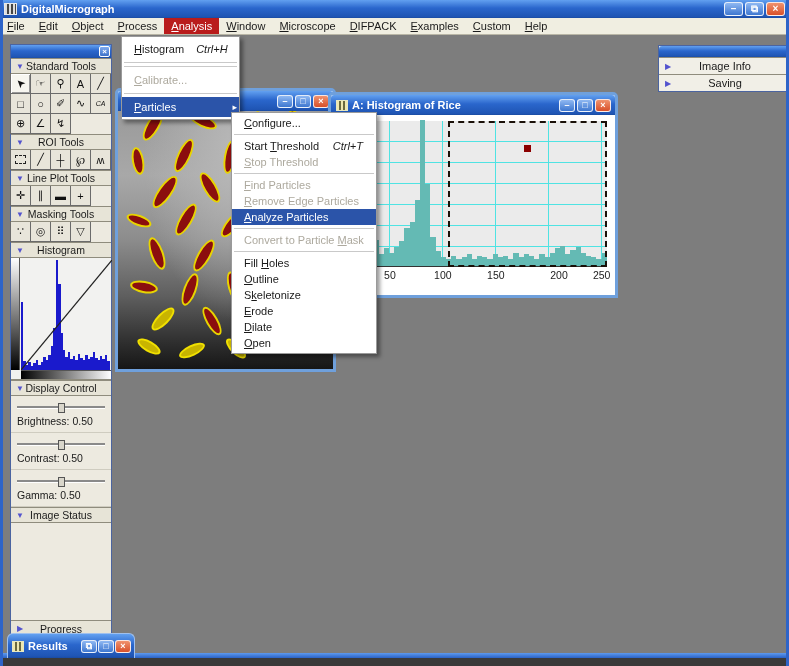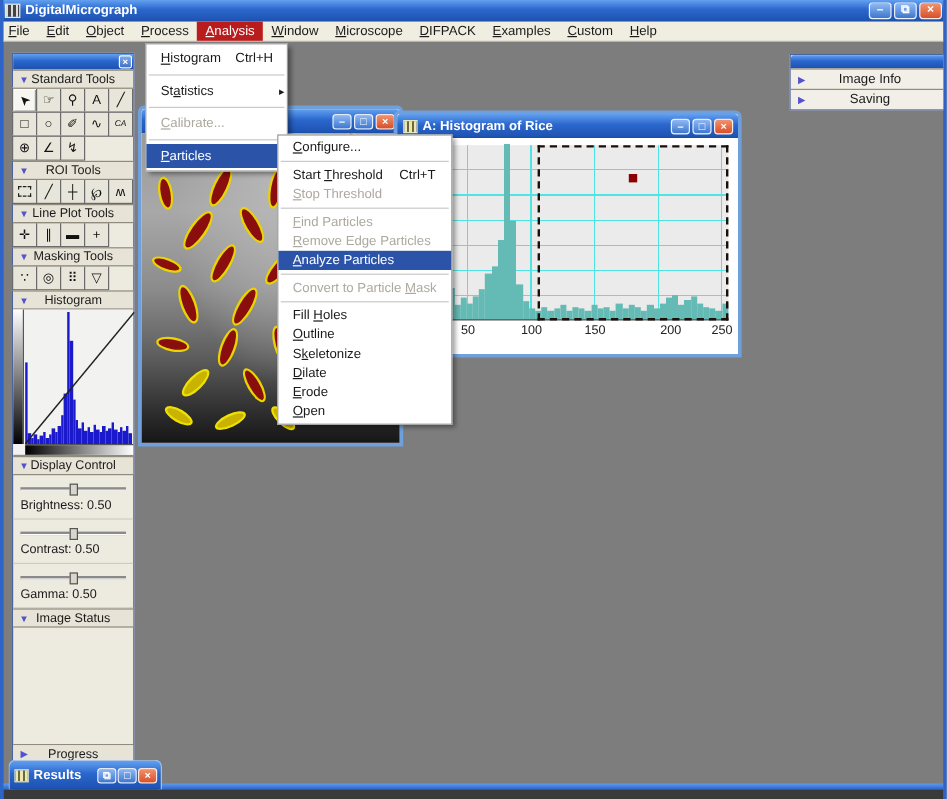--- a/index.html
+++ b/index.html
@@ -31,21 +31,21 @@
 
   
   .menu { position:absolute; background:#fff; border:1px solid #9a9a9a; padding:2px 0;
       box-shadow:3px 3px 4px rgba(0,0,0,.4); z-index:100; }
   #analysis-menu { left:118px; top:36px; width:119px; }
   #particles-menu { left:228px; top:112px; width:146px; z-index:101; }
   .mitem { display:flex; align-items:center; padding:0 2px 0 12px; }
   #analysis-menu .mitem { height:20px; }
   #particles-menu .mitem { height:16px; }
   .ml { white-space:nowrap; }
-  .msc { margin-left:auto; padding-left:12px; white-space:nowrap; }
+  .msc { margin-left:auto; padding-left:12px; white-space:nowrap;font-style:italic; }
   .mar { width:11px; text-align:right; font-size:9px; }
   .mitem.disabled { color:#ADA99E; }
   .mitem.selected { background:#2B54A9; color:#fff; }
   .msep { height:1px; background:#c9c9c9; margin:3px 2px; }
 
   
   #palette { position:absolute; left:7px; top:44px; width:102px; background:#EDEAE0;
       border:1px solid #4B64A0; z-index:40; }
   #palette-titlebar { height:13px; display:flex; justify-content:flex-end; align-items:center; padding:1px 1px; }
   .tiny-close { width:11px; height:11px; background:linear-gradient(180deg,#7FAAEE,#3E72C8); color:#fff;
@@ -506,25 +506,20 @@
     </div>
   </div>
 
   <div id="analysis-menu" class="menu">
       <div class="mitem">
         <span class="ml"><u>H</u>istogram</span>
         <span class="msc">Ctrl+H</span>
         <span class="mar"></span>
       </div>
       <div class="msep"></div>
-      <div class="mitem">
-        <span class="ml">St<u>a</u>tistics</span>
-        <span class="msc"></span>
-        <span class="mar">▸</span>
-      </div>
       <div class="msep"></div>
       <div class="mitem disabled">
         <span class="ml"><u>C</u>alibrate...</span>
         <span class="msc"></span>
         <span class="mar"></span>
       </div>
       <div class="msep"></div>
       <div class="mitem selected">
         <span class="ml"><u>P</u>articles</span>
         <span class="msc"></span>
@@ -581,26 +576,26 @@
         <span class="ml"><u>O</u>utline</span>
         <span class="msc"></span>
         <span class="mar"></span>
       </div>
       <div class="mitem">
         <span class="ml">S<u>k</u>eletonize</span>
         <span class="msc"></span>
         <span class="mar"></span>
       </div>
       <div class="mitem">
+        <span class="ml"><u>E</u>rode</span>
+        <span class="msc"></span>
+        <span class="mar"></span>
+      </div>
+      <div class="mitem">
         <span class="ml"><u>D</u>ilate</span>
-        <span class="msc"></span>
-        <span class="mar"></span>
-      </div>
-      <div class="mitem">
-        <span class="ml"><u>E</u>rode</span>
         <span class="msc"></span>
         <span class="mar"></span>
       </div>
       <div class="mitem">
         <span class="ml"><u>O</u>pen</span>
         <span class="msc"></span>
         <span class="mar"></span>
       </div>
     </div>
 

